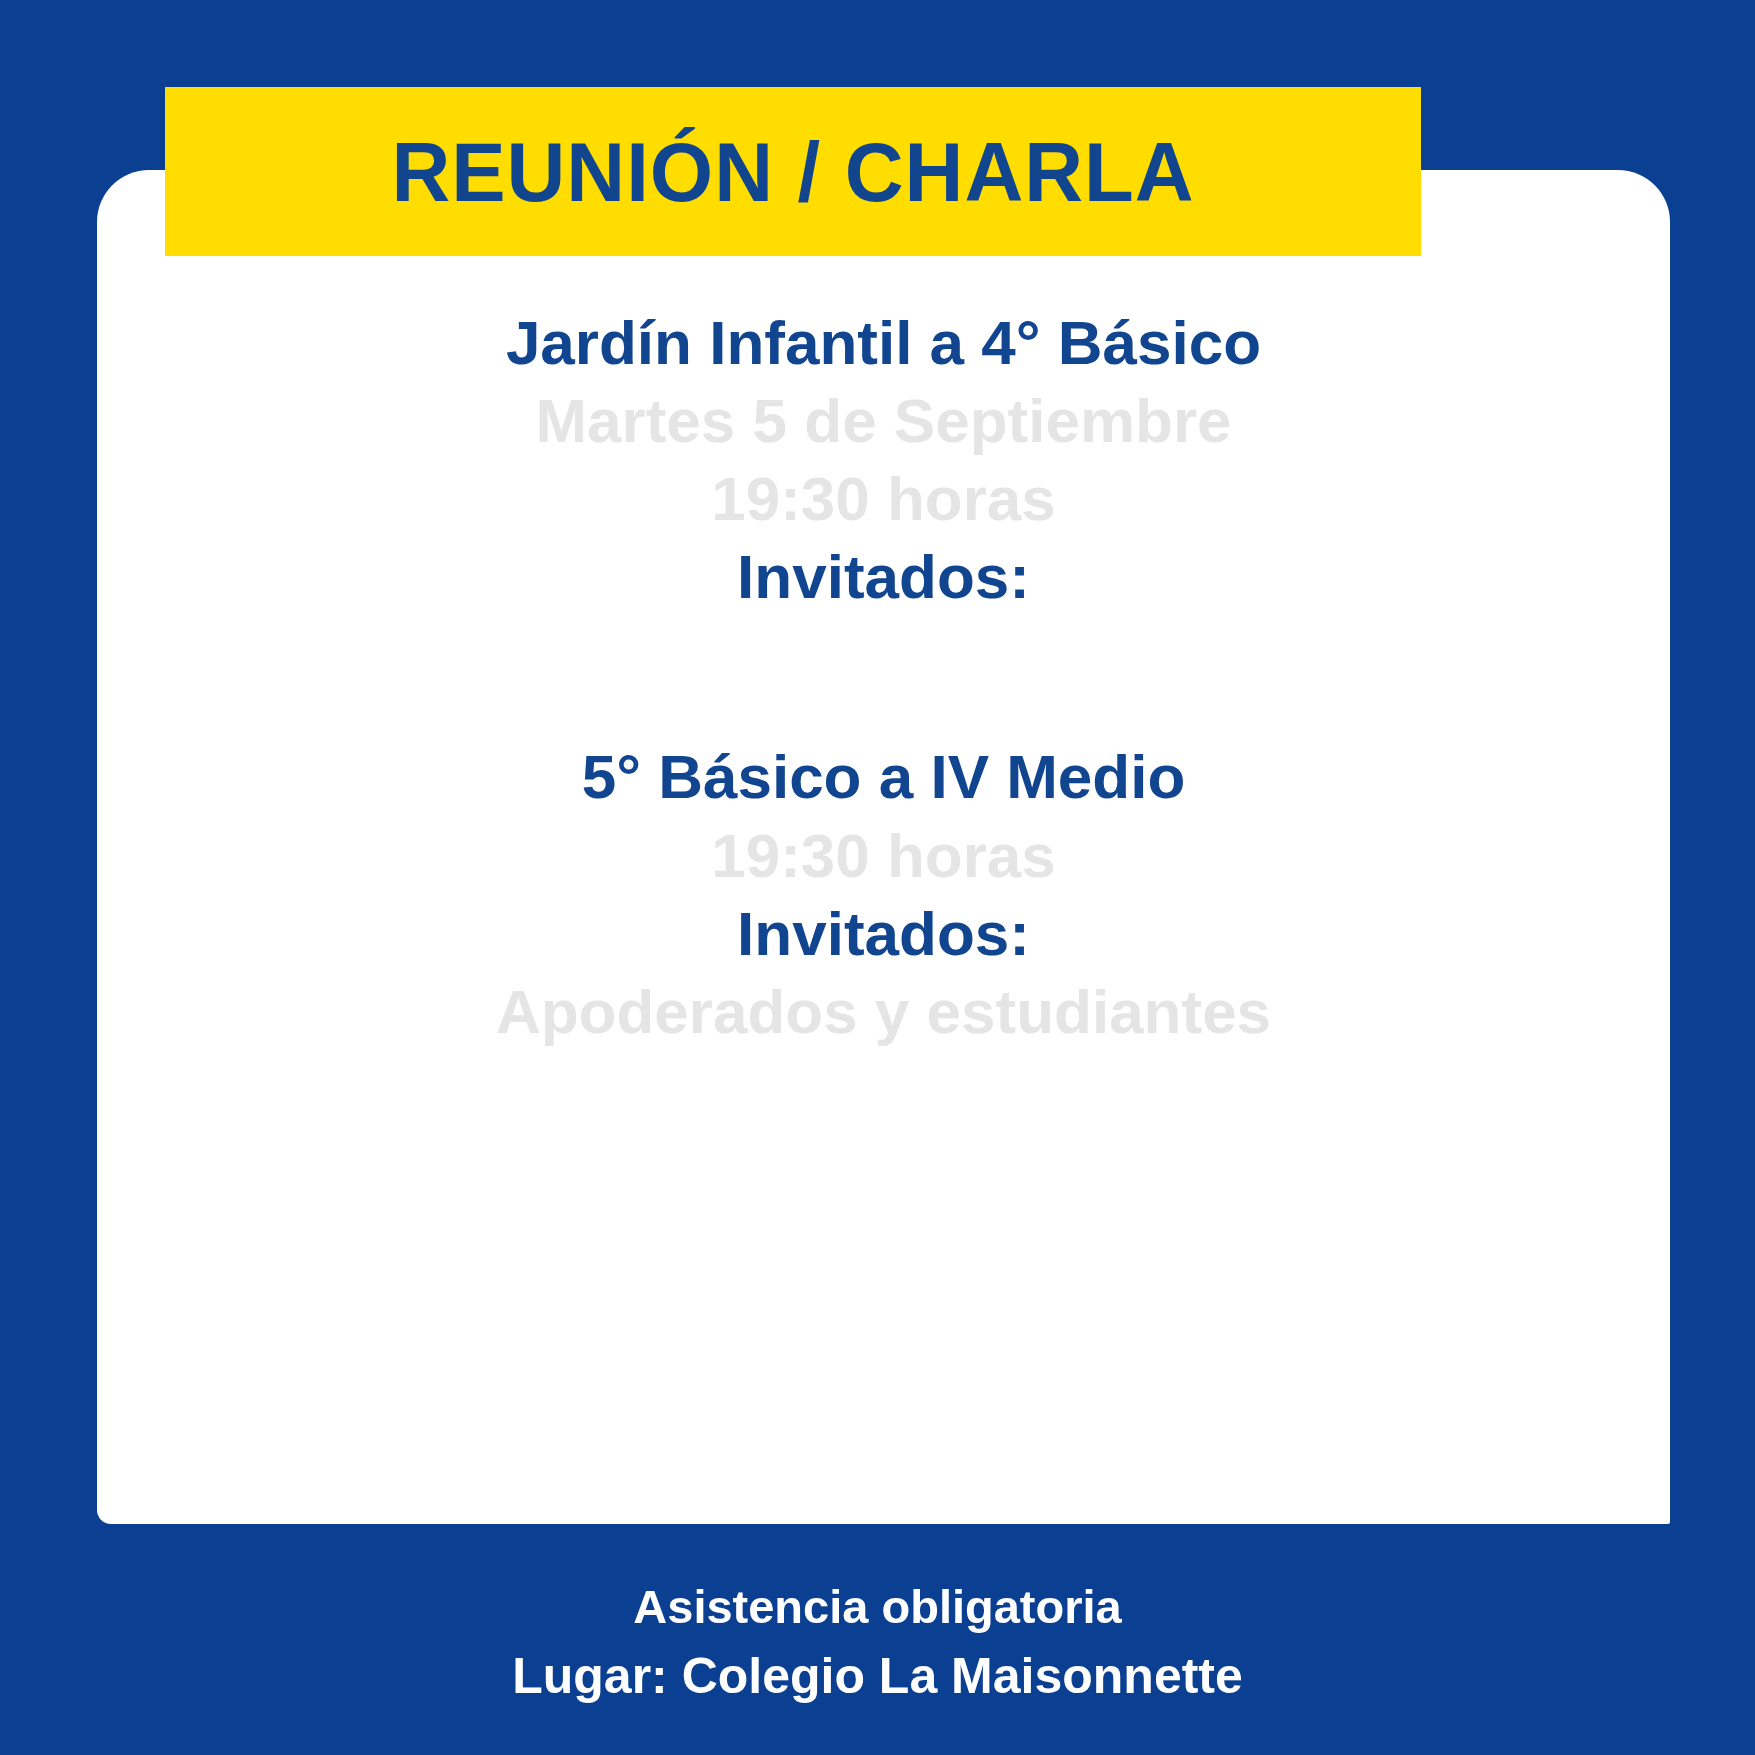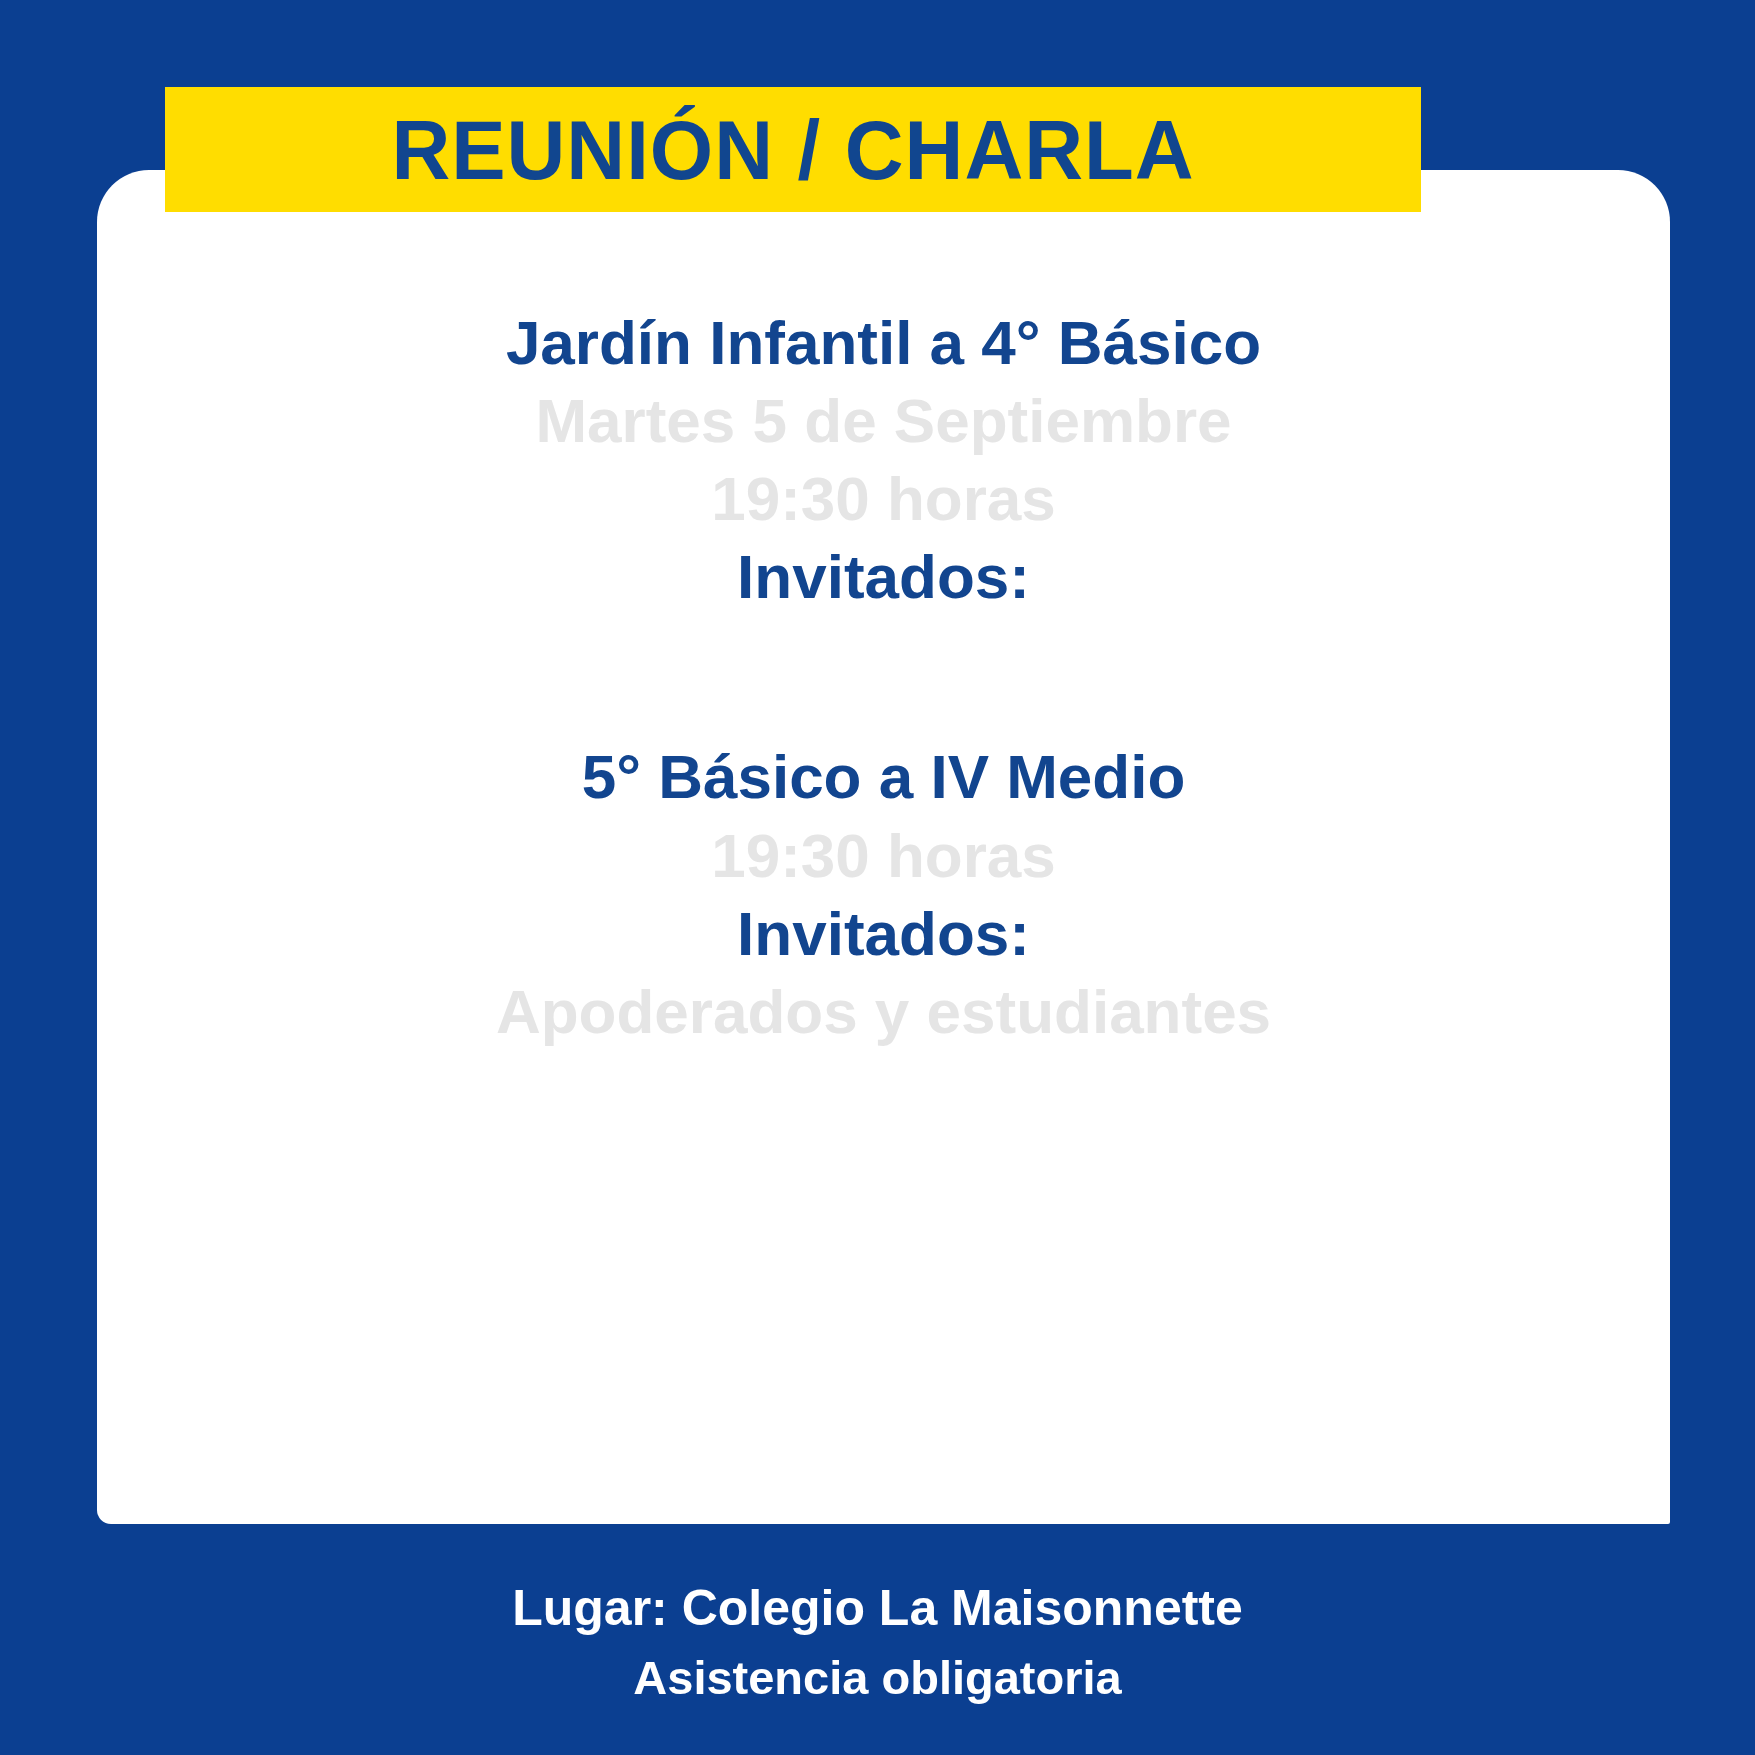--- a/index.html
+++ b/index.html
@@ -34,21 +34,21 @@
     border-bottom-left-radius: 14px;
     border-bottom-right-radius: 2px;
   }
 
   
   #banner {
     position: absolute;
     left: 165px;
     top: 87px;
     width: 1256px;
-    height: 125px;
+    height: 169px;
     background: #FFDD00;
     display: flex;
     align-items: center;
     justify-content: center;
     overflow: hidden;
   }
   #banner-title {
     color: #11468F;
     font-size: 84px;
     font-weight: 700;
@@ -144,17 +144,17 @@
     <div class="block">
       <div class="line blue l-head">5° Básico a IV Medio</div>
       <div class="line red l-time">19:30 horas</div>
       <div class="line blue l-inv">Invitados:</div>
       <div class="line red l-guests">Apoderados y estudiantes</div>
     </div>
 
   </div>
 
   <div id="footer">
+    <div class="footer-line" id="footer-line-1">Asistencia obligatoria</div>
     <div class="footer-line" id="footer-line-2">Lugar: Colegio La Maisonnette</div>
-    <div class="footer-line" id="footer-line-1">Asistencia obligatoria</div>
   </div>
 
 </div>
 
 </body></html>

